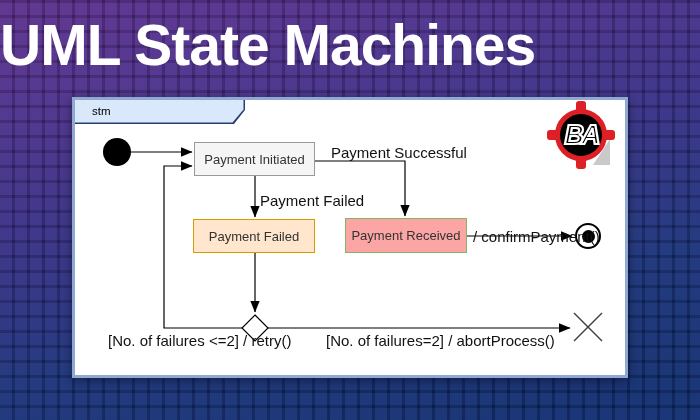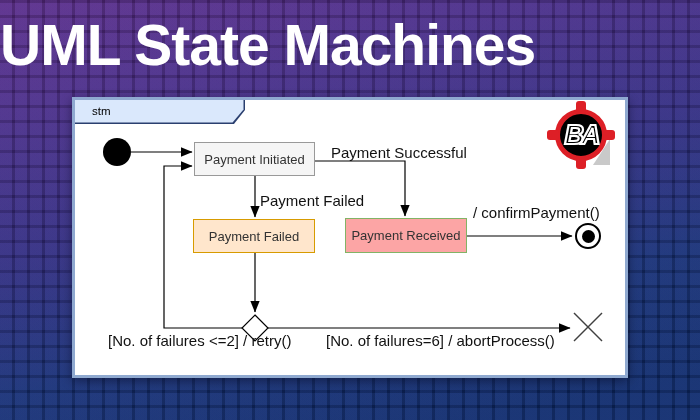--- a/index.html
+++ b/index.html
@@ -120,23 +120,23 @@
   <div class="abs state state-received">
     <span>Payment Received</span>
   </div>
 
   <div class="abs final-state">
     <div class="final-dot"></div>
   </div>
 
   <div class="edge-label" style="left:256px;top:44px;">Payment Successful</div>
   <div class="edge-label" style="left:185px;top:92px;">Payment Failed</div>
-  <div class="edge-label" style="left:398px;top:104px;">/ confirmPayment()</div>
+  <div class="edge-label" style="left:398px;top:128px;">/ confirmPayment()</div>
   <div class="edge-label" style="left:33px;top:232px;">[No. of failures &lt;=2] / retry()</div>
-  <div class="edge-label" style="left:251px;top:232px;">[No. of failures=6] / abortProcess()</div>
+  <div class="edge-label" style="left:251px;top:232px;">[No. of failures=2] / abortProcess()</div>
 
   <div class="abs logo">
     <div class="tri"></div>
     <div class="tick tick-n"></div>
     <div class="tick tick-s"></div>
     <div class="tick tick-w"></div>
     <div class="tick tick-e"></div>
     <div class="ring">
       <span class="ba">BA</span>
     </div>

